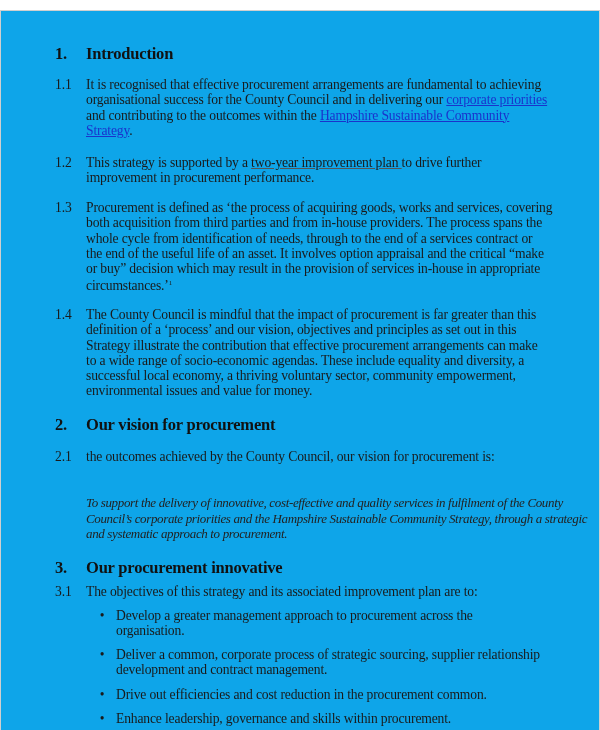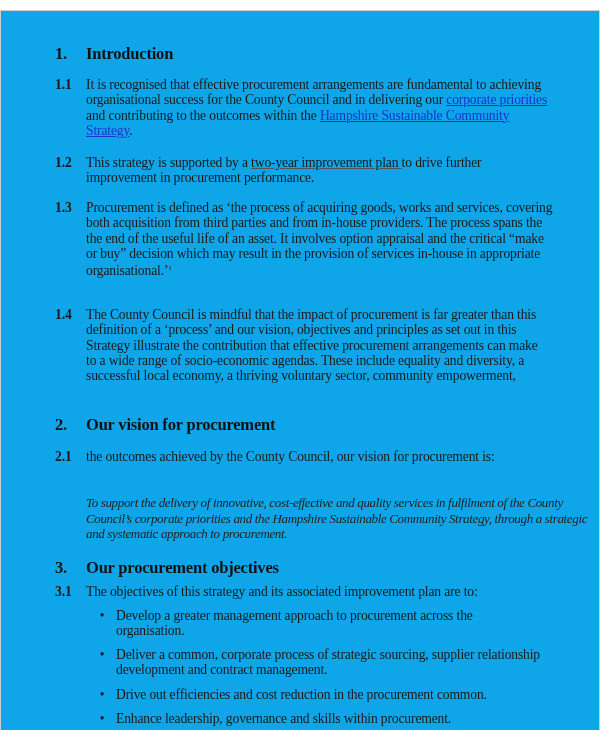--- a/index.html
+++ b/index.html
@@ -43,21 +43,20 @@
       left: 54px;
       width: 500px;
       font-size: 13.6px;
       line-height: 15.3px;
       letter-spacing: -0.15px;
     }
     .para .pnum {
       position: absolute;
       left: 0;
       top: 0;
-      font-weight: bold;
     }
     .para .ptext {
       position: absolute;
       left: 31px;
       width: 470px;
     }
     .para .ptext .line {
       display: block;
       white-space: nowrap;
     }
@@ -136,34 +135,36 @@
       <span class="line"><span>This strategy is supported by a </span><span class="uline">two-year improvement plan </span><span>to drive further</span></span>
       <span class="line">improvement in procurement performance.</span>
     </div>
   </div>
 
   <div class="para" style="top:189px;">
     <span class="pnum">1.3</span>
     <div class="ptext">
       <span class="line">Procurement is defined as ‘the process of acquiring goods, works and services, covering</span>
       <span class="line">both acquisition from third parties and from in-house providers. The process spans the</span>
+      <span class="line">whole cycle from identification of needs, through to the end of a services contract or</span>
       <span class="line">the end of the useful life of an asset. It involves option appraisal and the critical “make</span>
       <span class="line">or buy” decision which may result in the provision of services in-house in appropriate</span>
-      <span class="line"><span>organisational.’</span><sup class="fn">1</sup></span>
+      <span class="line"><span>circumstances.’</span><sup class="fn">1</sup></span>
     </div>
   </div>
 
   <div class="para" style="top:296px;">
     <span class="pnum">1.4</span>
     <div class="ptext">
       <span class="line">The County Council is mindful that the impact of procurement is far greater than this</span>
       <span class="line">definition of a ‘process’ and our vision, objectives and principles as set out in this</span>
       <span class="line">Strategy illustrate the contribution that effective procurement arrangements can make</span>
       <span class="line">to a wide range of socio-economic agendas. These include equality and diversity, a</span>
       <span class="line">successful local economy, a thriving voluntary sector, community empowerment,</span>
+      <span class="line">environmental issues and value for money.</span>
     </div>
   </div>
 
   <div class="heading" style="top:404px;">
     <span class="num">2.</span><span>Our vision for procurement</span>
   </div>
 
   <div class="para" style="top:438px;">
     <span class="pnum">2.1</span>
     <div class="ptext">
@@ -171,21 +172,21 @@
     </div>
   </div>
 
   <div class="quote" style="top:484px;">
     <span class="line">To support the delivery of innovative, cost-effective and quality services in fulfilment of the County</span>
     <span class="line">Council’s corporate priorities and the Hampshire Sustainable Community Strategy, through a strategic</span>
     <span class="line">and systematic approach to procurement.</span>
   </div>
 
   <div class="heading" style="top:547px;">
-    <span class="num">3.</span><span>Our procurement objectives</span>
+    <span class="num">3.</span><span>Our procurement innovative</span>
   </div>
 
   <div class="para" style="top:573px;">
     <span class="pnum">3.1</span>
     <div class="ptext">
       <span class="line">The objectives of this strategy and its associated improvement plan are to:</span>
     </div>
   </div>
 
   <div class="bullet" style="top:597px;">

